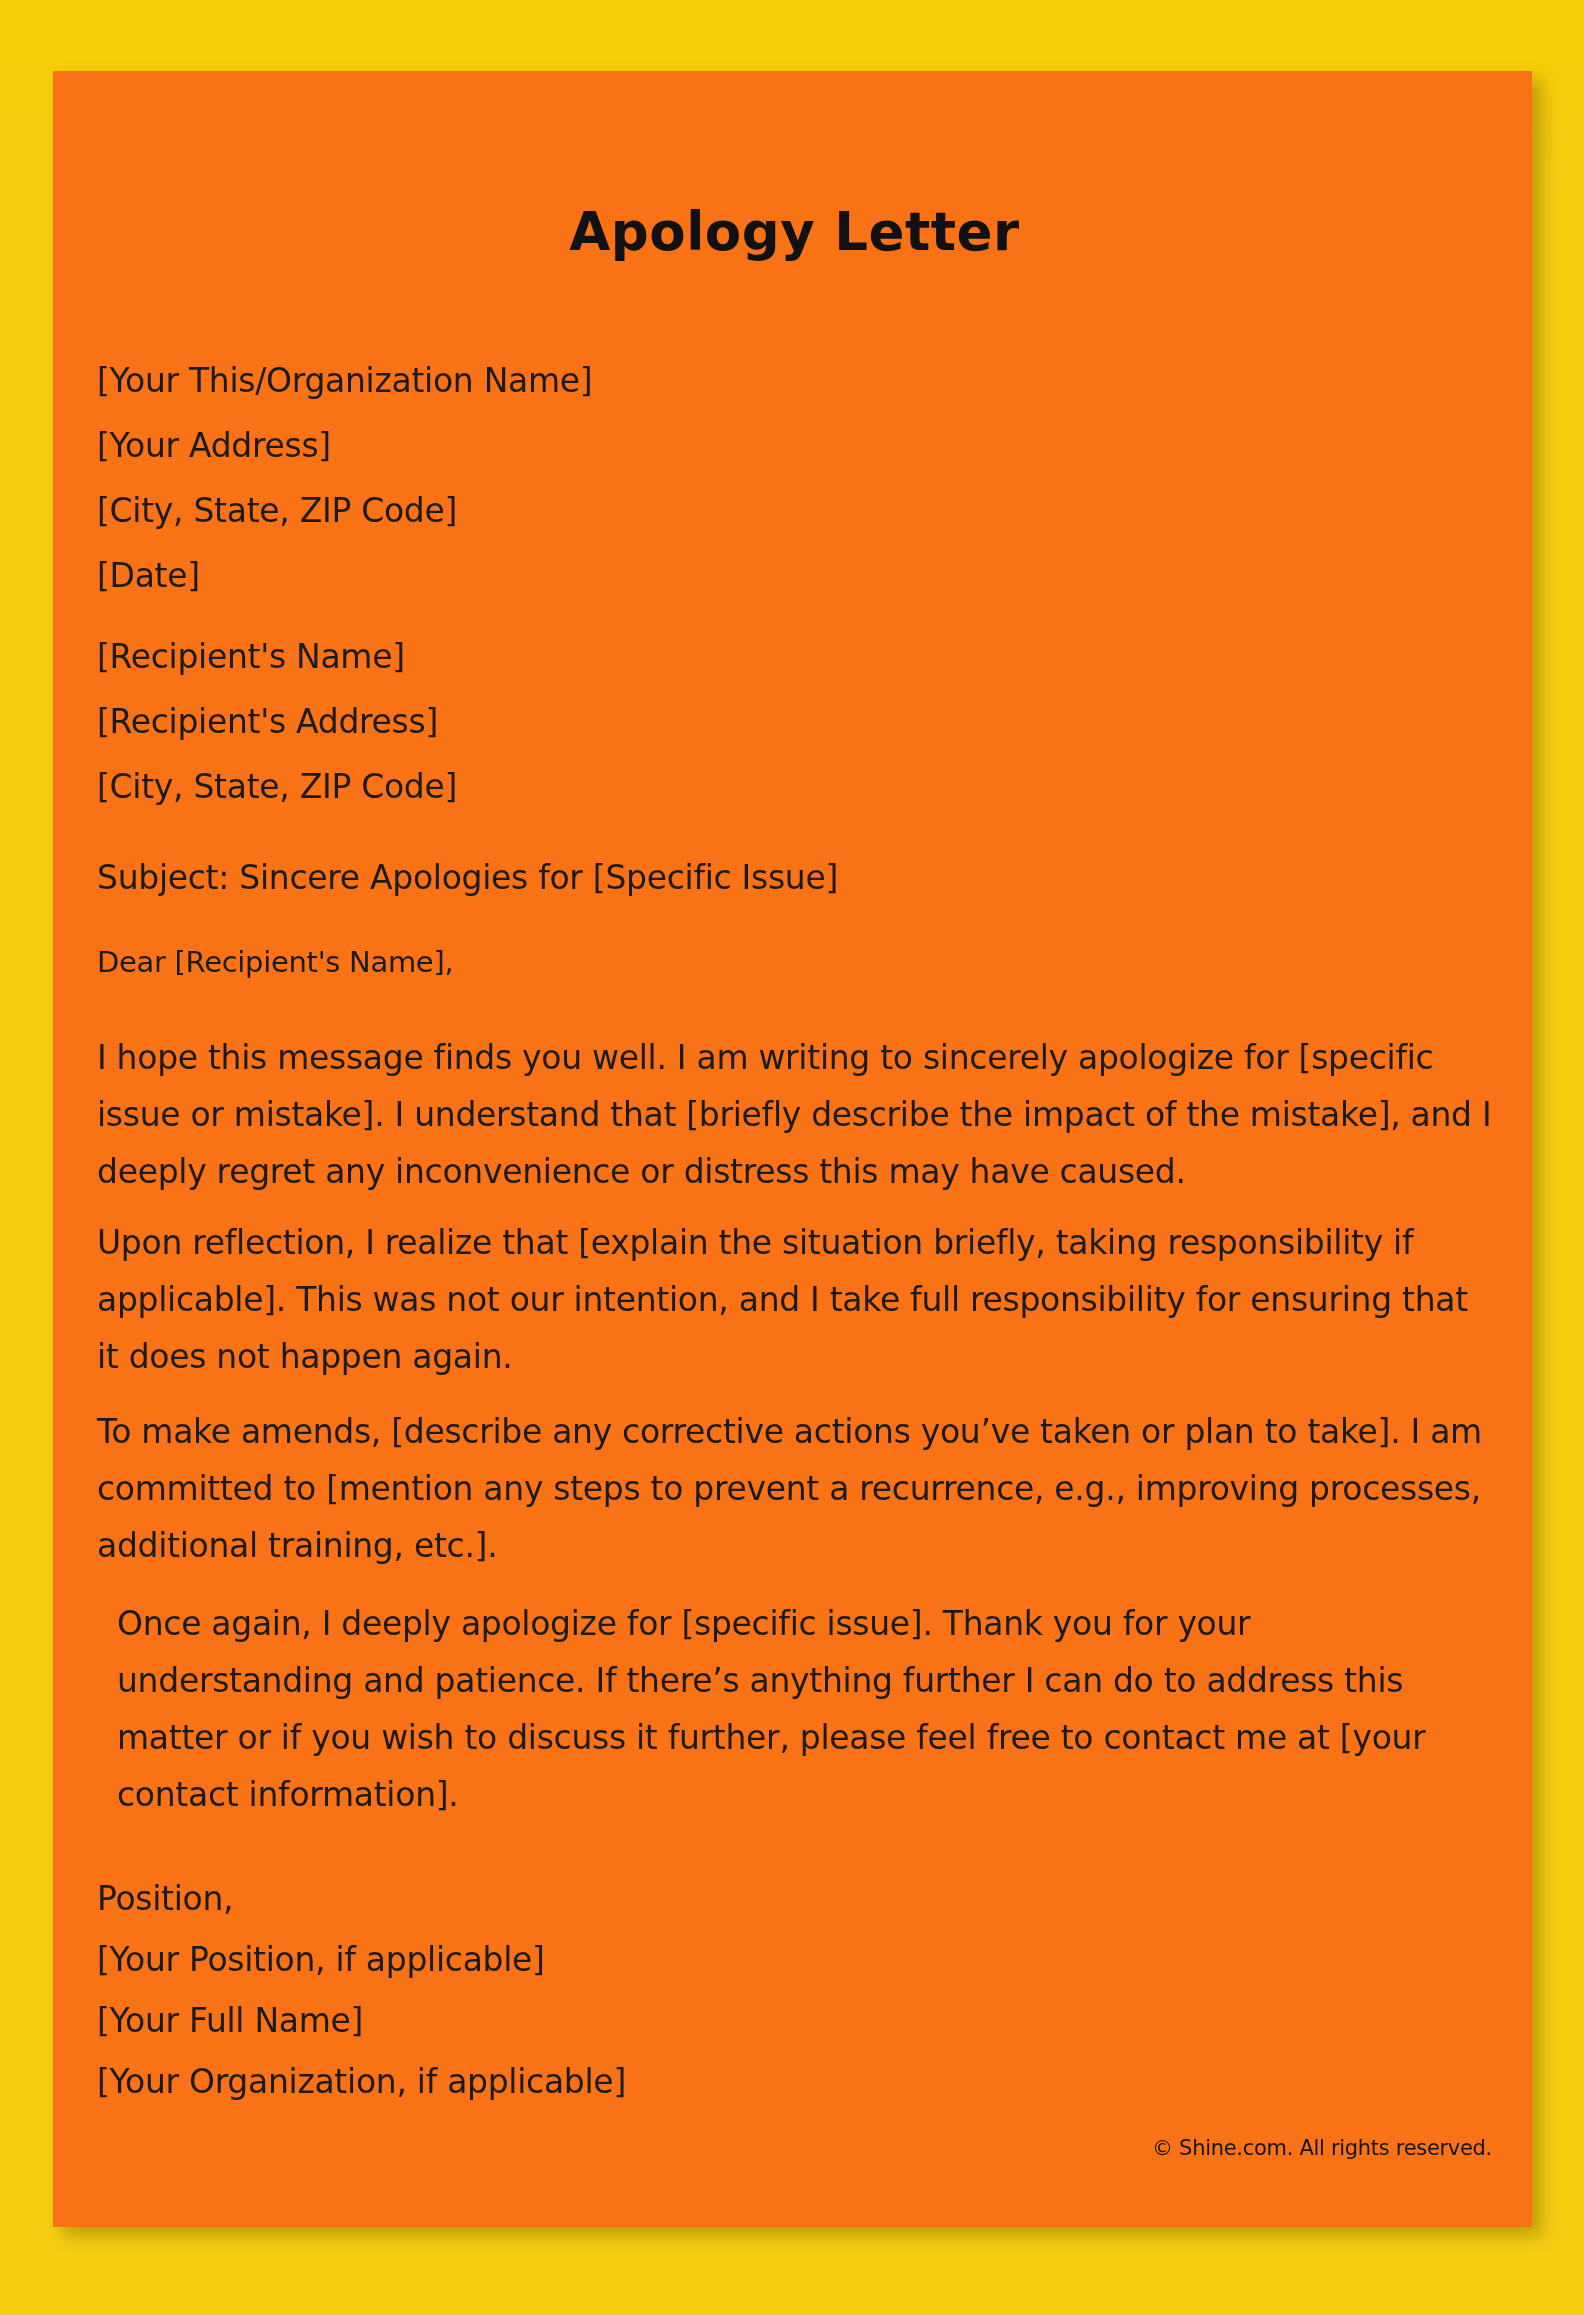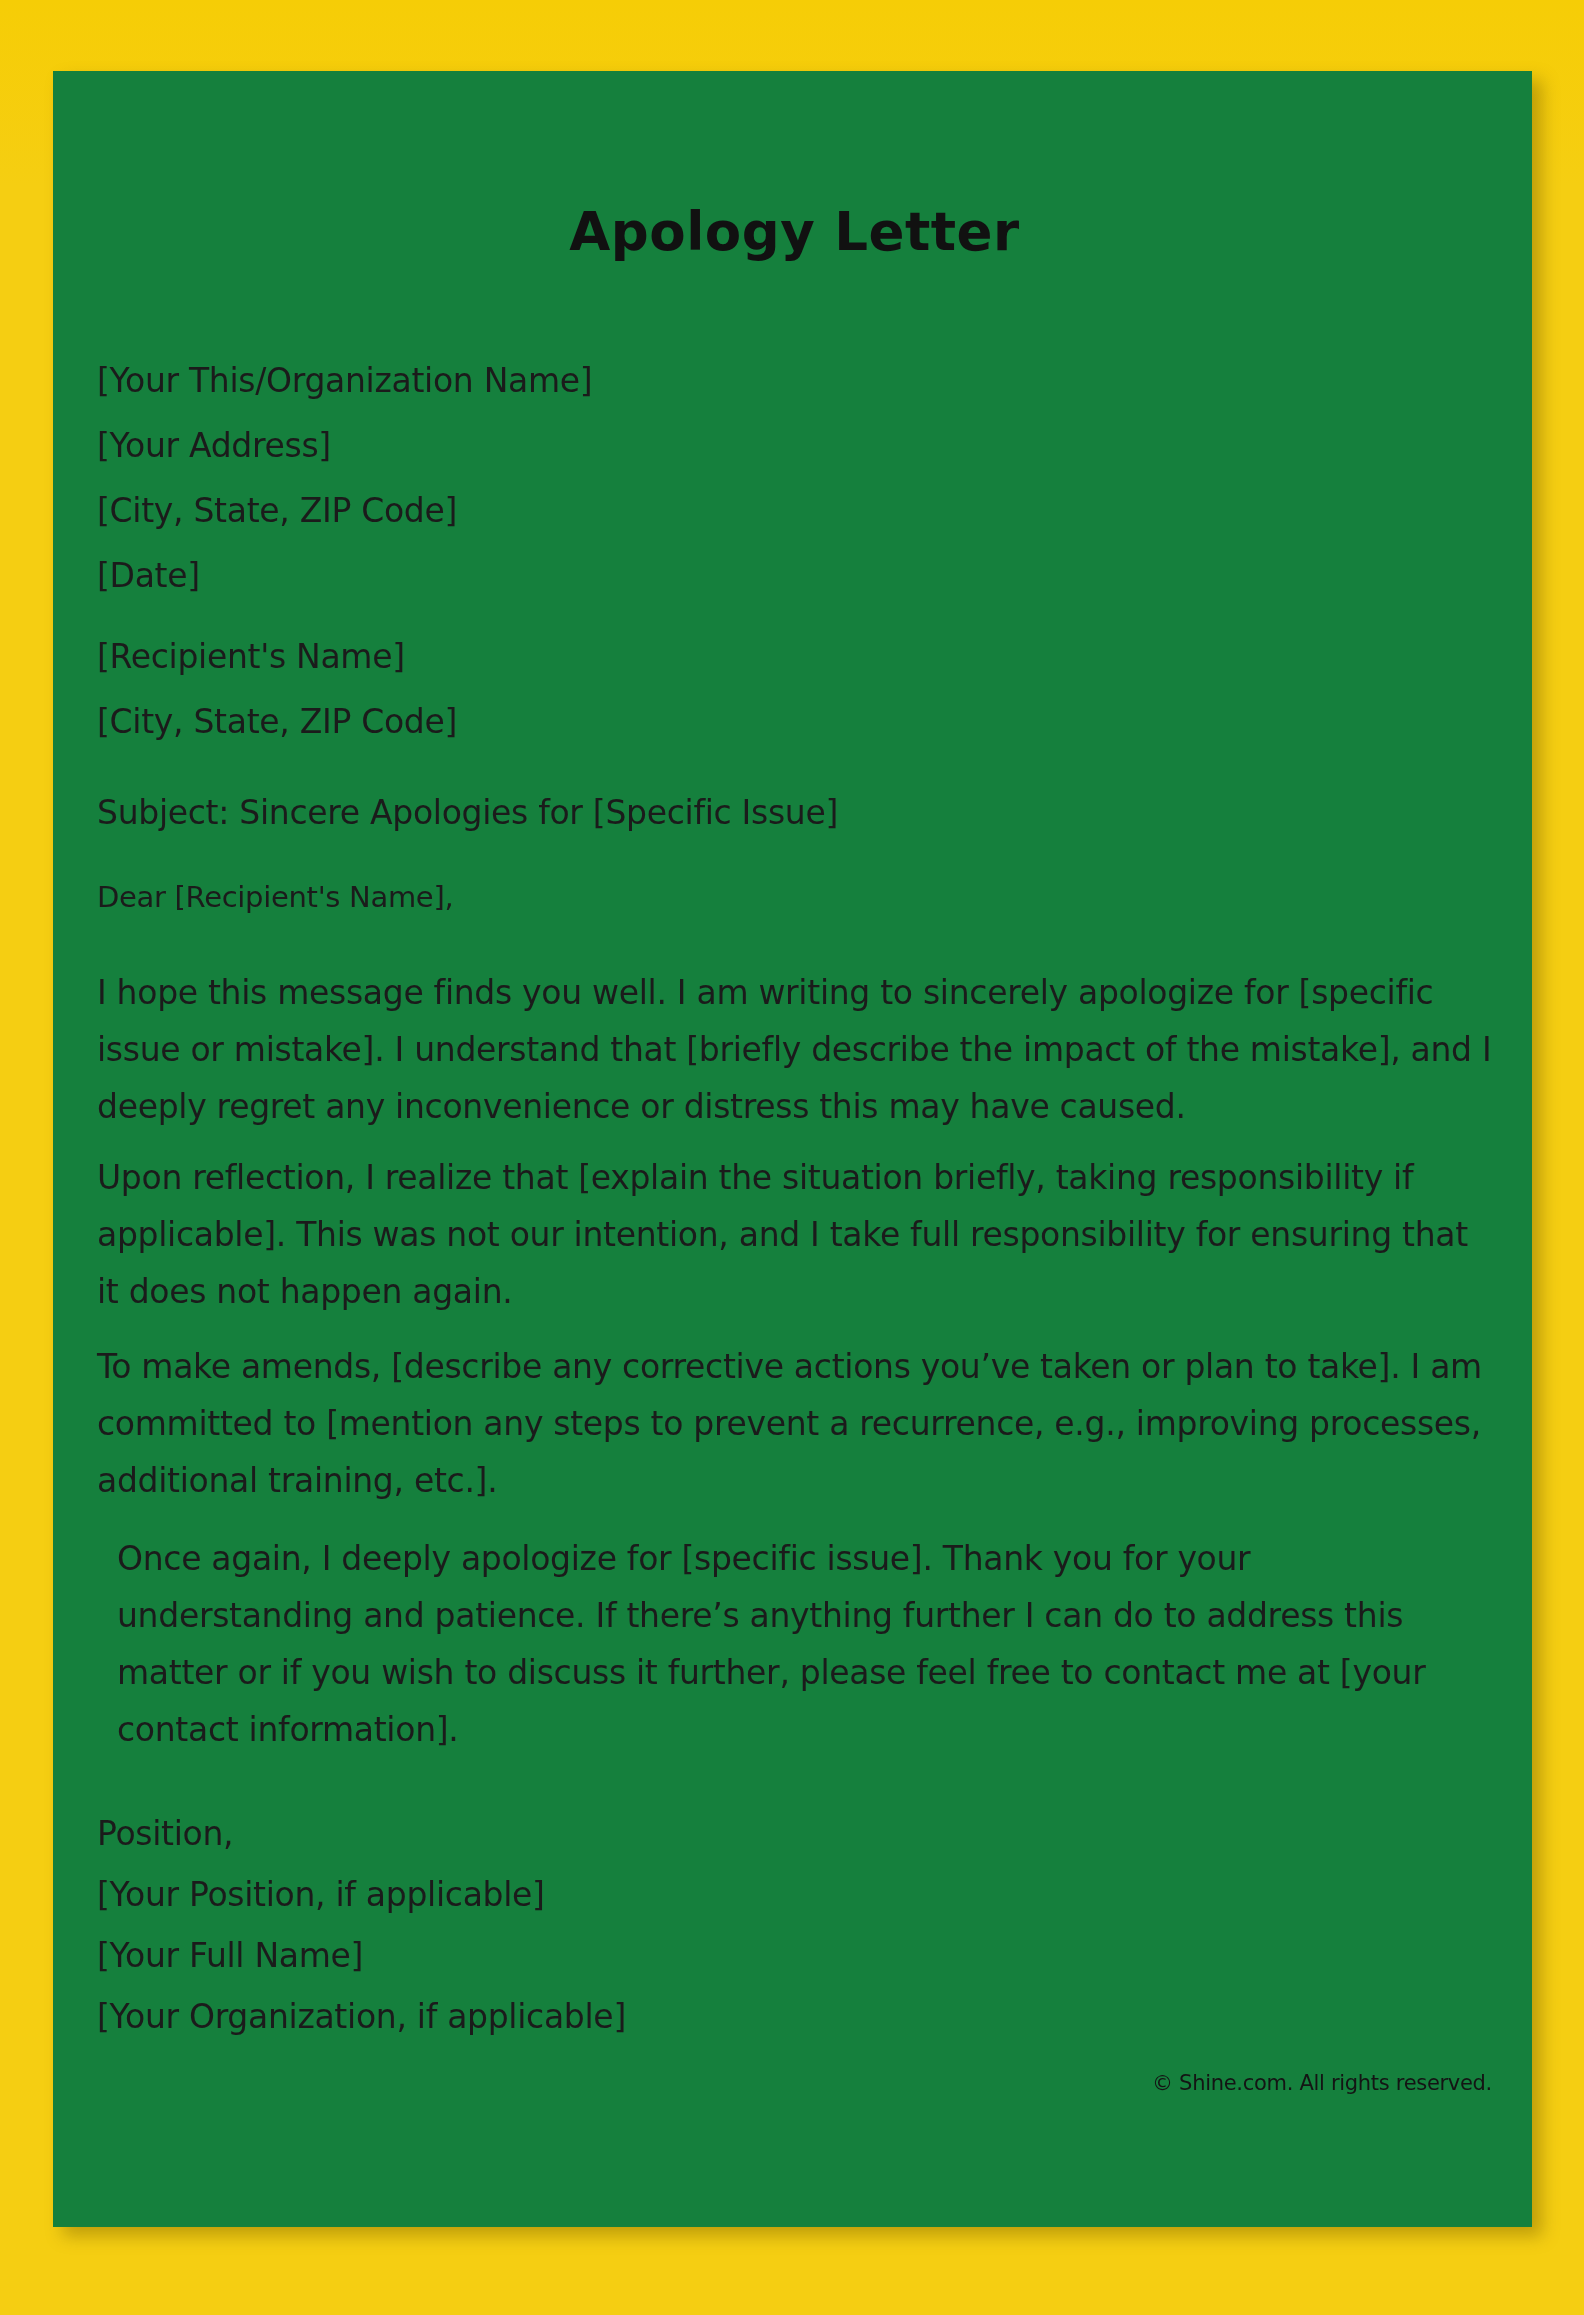--- a/index.html
+++ b/index.html
@@ -14,21 +14,21 @@
     font-family: "DejaVu Sans", sans-serif;
     color: #1b1b1b;
     overflow: hidden;
   }
   .paper {
     position: absolute;
     left: 53px;
     top: 71px;
     width: 1479px;
     height: 2156px;
-    background: #15803d;
+    background: #f97316;
     box-shadow: 10px 9px 16px rgba(110, 88, 0, 0.40);
     box-sizing: border-box;
     padding: 94px 40px 0 44px;
   }
   .title {
     text-align: center;
     font-size: 53px;
     line-height: 61px;
     font-weight: bold;
     letter-spacing: 0.5px;
@@ -90,20 +90,21 @@
 
   <div class="sender-block">
     <div class="line">[Your This/Organization Name]</div>
     <div class="line">[Your Address]</div>
     <div class="line">[City, State, ZIP Code]</div>
     <div class="line">[Date]</div>
   </div>
 
   <div class="recipient-block">
     <div class="line">[Recipient's Name]</div>
+    <div class="line">[Recipient's Address]</div>
     <div class="line">[City, State, ZIP Code]</div>
   </div>
 
   <div class="subject-line">Subject: Sincere Apologies for [Specific Issue]</div>
 
   <div class="greeting-line">Dear [Recipient's Name],</div>
 
   <div class="body-text">
     <p class="para para-1">I hope this message finds you well. I am writing to sincerely apologize for [specific issue or mistake]. I understand that [briefly describe the impact of the mistake], and I deeply regret any inconvenience or distress this may have caused.</p>
     <p class="para para-2">Upon reflection, I realize that [explain the situation briefly, taking responsibility if applicable]. This was not our intention, and I take full responsibility for ensuring that it does not happen again.</p>

